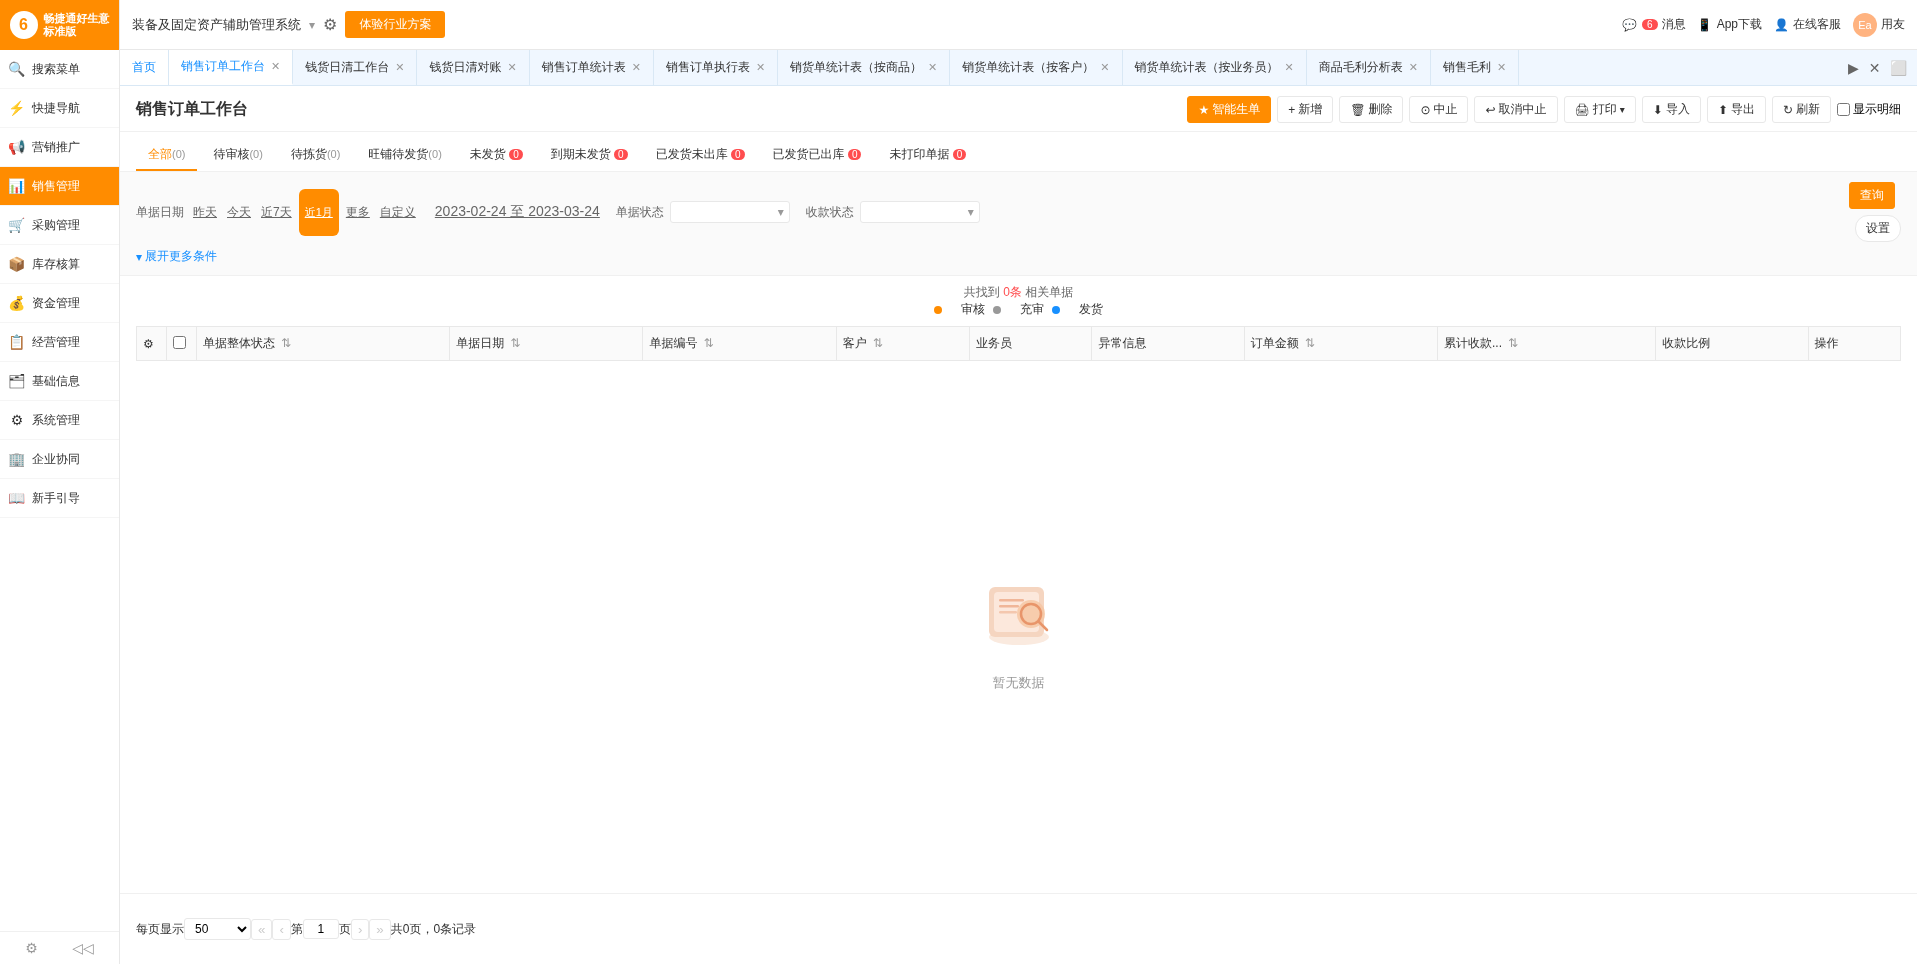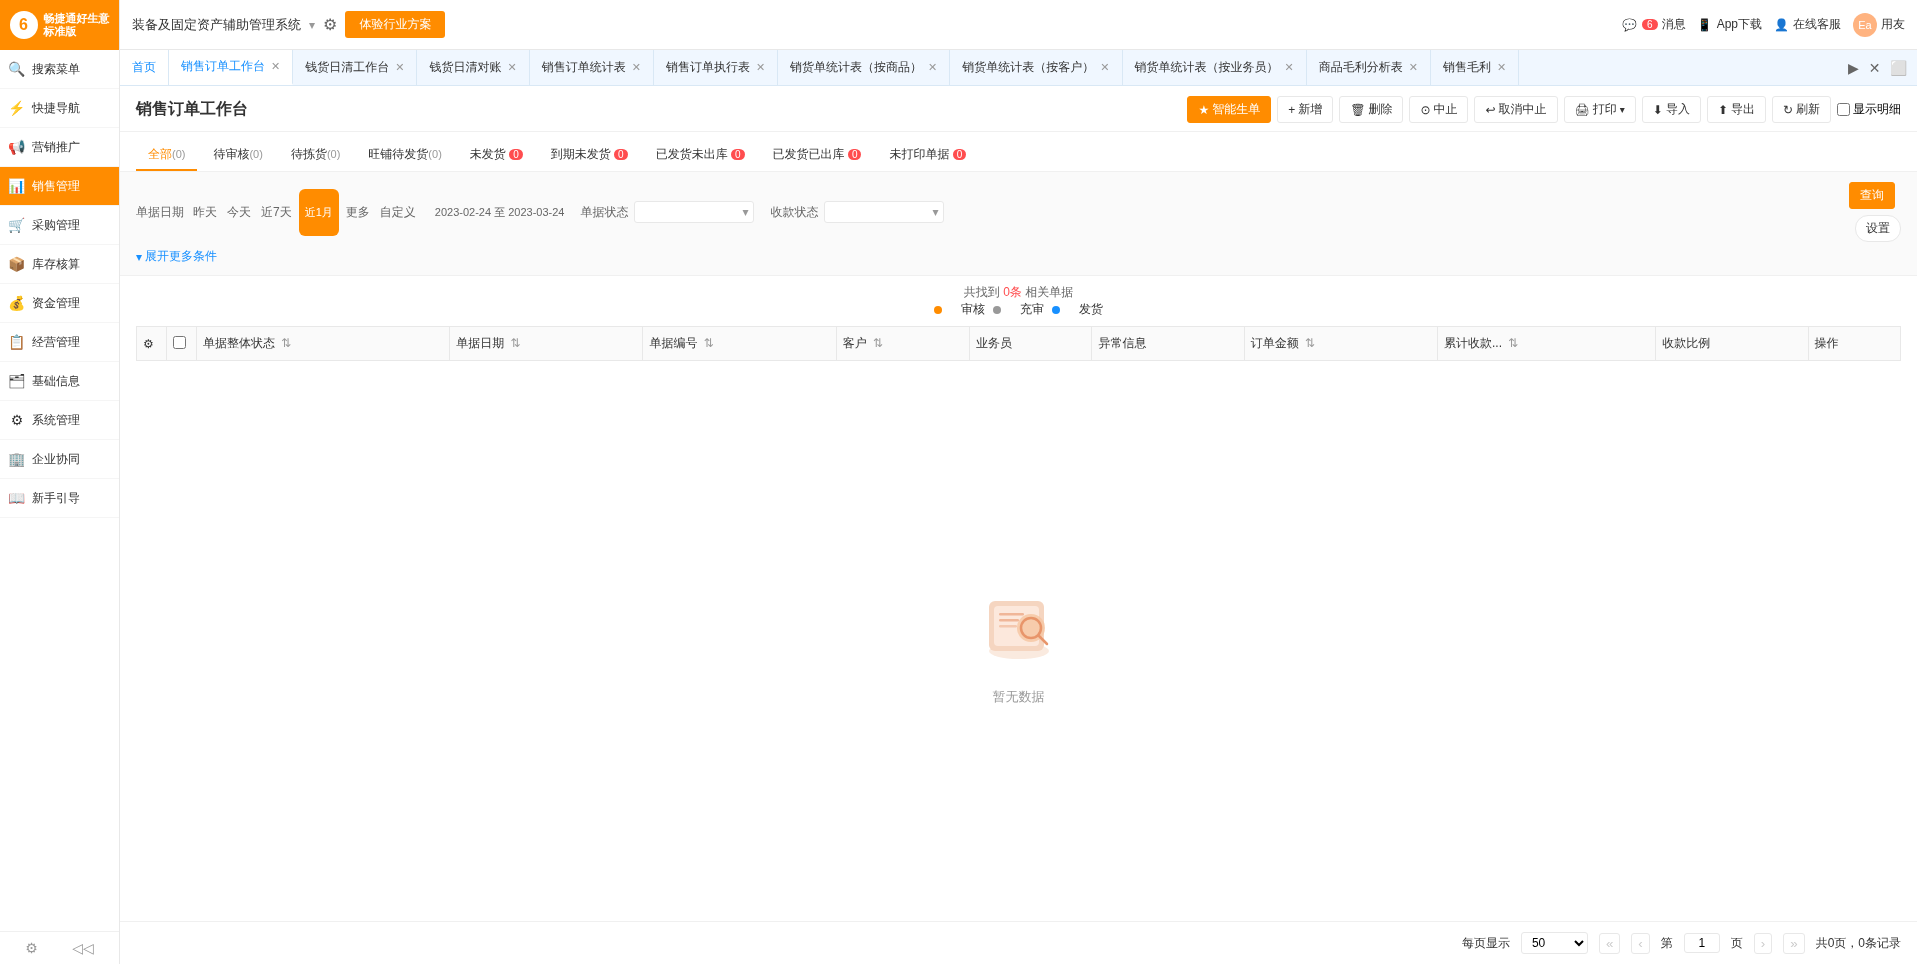--- a/index.html
+++ b/index.html
@@ -51,23 +51,23 @@
     .sub-tab { padding: 6px 12px; font-size: 12px; color: #333; cursor: pointer; border-bottom: 2px solid transparent; white-space: nowrap; }
     .sub-tab.active { color: #ff8c00; border-bottom: 2px solid #ff8c00; }
     .sub-tab-badge-red { background: #ff4d4f; color: white; border-radius: 10px; padding: 0 4px; font-size: 10px; }
 
     
     .filter-area { padding: 10px 16px; background: #fafafa; border-bottom: 1px solid #f0f0f0; }
     .filter-row { display: flex; align-items: center; gap: 16px; flex-wrap: wrap; }
     .filter-item { display: flex; align-items: center; gap: 6px; font-size: 12px; color: #333; }
     .filter-label { color: #666; white-space: nowrap; }
     .filter-date-options { display: flex; gap: 4px; align-items: center; }
-    .date-option { color: #666; cursor: pointer; font-size: 12px; padding: 1px 3px; }
+    .date-option { color: #666; cursor: pointer; font-size: 12px; padding: 1px 3px; text-decoration: underline; }
     .date-option.active-month { background: #ff8c00; color: white; border-radius: 6px; padding: 16px 6px; font-size: 11px; }
-    .filter-date-range { color: #666; font-size: 11px; }
+    .filter-date-range { color: #666; font-size: 14px; text-decoration: underline; }
     .filter-select { border: 1px solid #e8e8e8; border-radius: 3px; padding: 3px 20px 3px 6px; font-size: 12px; background: white; appearance: none; cursor: pointer; min-width: 120px; color: #333; }
     .filter-select-wrap { position: relative; display: flex; align-items: center; }
     .filter-select-wrap::after { content: "▾"; position: absolute; right: 6px; color: #999; pointer-events: none; }
     .expand-btn { color: #1890ff; cursor: pointer; font-size: 12px; display: flex; align-items: center; gap: 3px; }
 
     
     .table-area { flex: 1; padding: 0 16px; display: flex; flex-direction: column; }
     .table-info-row { display: flex; align-items: center; justify-content: space-between; padding: 8px 0; flex-direction: column; }
     .table-info { font-size: 12px; color: #666; }
     .table-info-count { color: #ff4d4f; }
@@ -84,21 +84,21 @@
     .data-table th .sort-icon { color: #999; margin-left: 3px; }
     .th-check { width: 30px; }
     .th-settings { width: 30px; }
 
     
     .empty-state { flex: 1; display: flex; flex-direction: column; align-items: center; justify-content: center; padding: 60px 0; }
     .empty-icon { width: 100px; height: 100px; position: relative; }
     .empty-text { color: #999; font-size: 13px; margin-top: 12px; }
 
     
-    .pagination { padding: 10px 16px; display: flex; align-items: center; justify-content: flex-end; gap: 11px; border-top: 1px solid #f0f0f0; font-size: 12px; color: #333; }
+    .pagination { padding: 24px 16px; display: flex; align-items: center; gap: 0; border-top: 1px solid #f0f0f0; font-size: 12px; color: #333; }
     .page-size-select { border: 1px solid #e8e8e8; border-radius: 3px; padding: 2px 18px 2px 6px; font-size: 12px; background: white; }
     .page-btn { border: 1px solid #e8e8e8; border-radius: 3px; padding: 2px 6px; cursor: pointer; background: white; color: #333; }
     .page-btn:disabled { color: #ccc; cursor: not-allowed; }
     .page-input { border: 1px solid #e8e8e8; border-radius: 3px; padding: 2px 4px; width: 36px; text-align: center; font-size: 12px; }
 
     
     .tabbar-scroll { display: flex; flex: 1; overflow: hidden; }
   </style>
 </head>
 <body>

